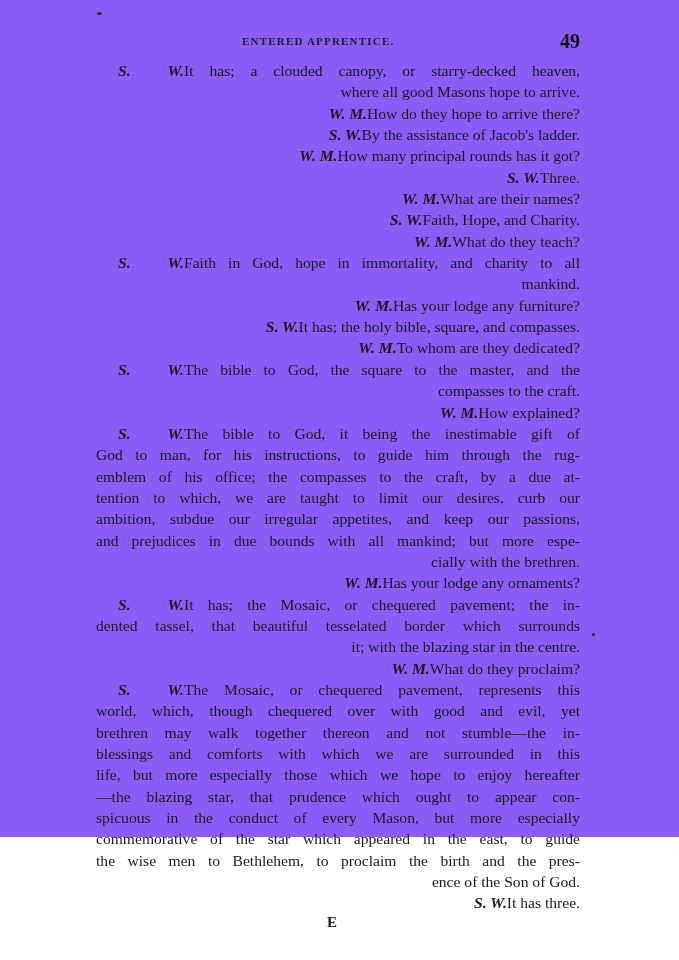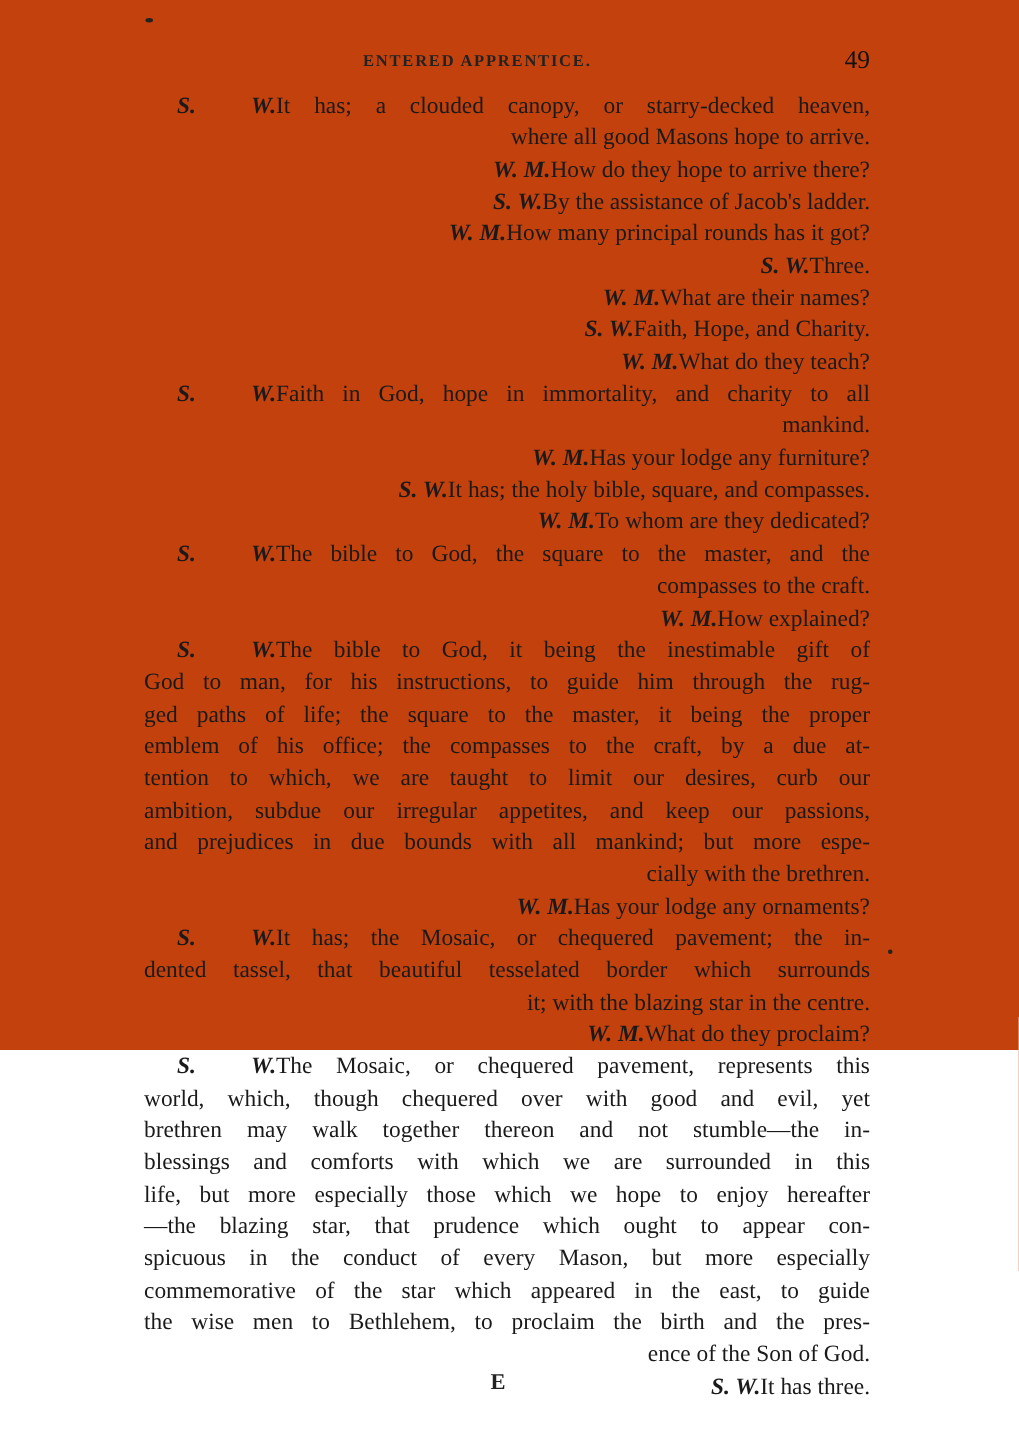--- a/index.html
+++ b/index.html
@@ -1,34 +1,34 @@
 <!DOCTYPE html>
 <html><head>
   <meta charset="utf-8">
   <style>
     html, body { margin: 0; padding: 0; background: #ffffff; }
     body { width: 679px; height: 960px; position: relative; overflow: hidden; }
     .page {
-      position: absolute; left: 0; top: 0; width: 679px; height: 700px;
-      background: #c2410c;
+      position: absolute; left: 0; top: 0; width: 679px; height: 837px;
+      background: #8b5cf6;
       font-family: "Liberation Serif", "DejaVu Serif", serif;
       color: #1a1a1a;
     }
     .speck { position: absolute; background: #222; border-radius: 50%; }
     .header {
       position: absolute; top: 33px; left: 100px; width: 480px; height: 20px;
     }
     .running-title {
       position: absolute; left: 142px; top: 2px;
       font-size: 11px; font-weight: bold; letter-spacing: 1.2px;
       text-transform: uppercase; color: #222;
     }
     .page-number {
       position: absolute; right: 0px; top: -3px;
-      font-size: 17px; font-weight: normal; color: #111;
+      font-size: 20px; font-weight: bold; color: #111;
     }
     .body-text {
       position: absolute; left: 96px; top: 60px; width: 484px;
       font-size: 15.6px; line-height: 21.35px;
     }
     .line { white-space: nowrap; display: block; text-align: right; }
     .just { text-align: justify; text-align-last: justify; display: block; white-space: normal; }
     .indent { padding-left: 22px; }
     .spk { font-style: italic; font-weight: bold; display: inline-block; width: 66px; }
     .sig {
@@ -61,21 +61,20 @@
       <span class="line indent just"><span class="spk">S. W.</span><span>Faith in God, hope in immortality, and charity to all</span></span>
       <span class="line"><span>mankind.</span></span>
       <span class="line indent"><span class="spk">W. M.</span><span>Has your lodge any furniture?</span></span>
       <span class="line indent"><span class="spk">S. W.</span><span>It has; the holy bible, square, and compasses.</span></span>
       <span class="line indent"><span class="spk">W. M.</span><span>To whom are they dedicated?</span></span>
       <span class="line indent just"><span class="spk">S. W.</span><span>The bible to God, the square to the master, and the</span></span>
       <span class="line"><span>compasses to the craft.</span></span>
       <span class="line indent"><span class="spk">W. M.</span><span>How explained?</span></span>
       <span class="line indent just"><span class="spk">S. W.</span><span>The bible to God, it being the inestimable gift of</span></span>
       <span class="line just"><span>God to man, for his instructions, to guide him through the rug-</span></span>
-      <span class="line just"><span>ged paths of life; the square to the master, it being the proper</span></span>
       <span class="line just"><span>emblem of his office; the compasses to the craft, by a due at-</span></span>
       <span class="line just"><span>tention to which, we are taught to limit our desires, curb our</span></span>
       <span class="line just"><span>ambition, subdue our irregular appetites, and keep our passions,</span></span>
       <span class="line just"><span>and prejudices in due bounds with all mankind; but more espe-</span></span>
       <span class="line"><span>cially with the brethren.</span></span>
       <span class="line indent"><span class="spk">W. M.</span><span>Has your lodge any ornaments?</span></span>
       <span class="line indent just"><span class="spk">S. W.</span><span>It has; the Mosaic, or chequered pavement; the in-</span></span>
       <span class="line just"><span>dented tassel, that beautiful tesselated border which surrounds</span></span>
       <span class="line"><span>it; with the blazing star in the centre.</span></span>
       <span class="line indent"><span class="spk">W. M.</span><span>What do they proclaim?</span></span>

